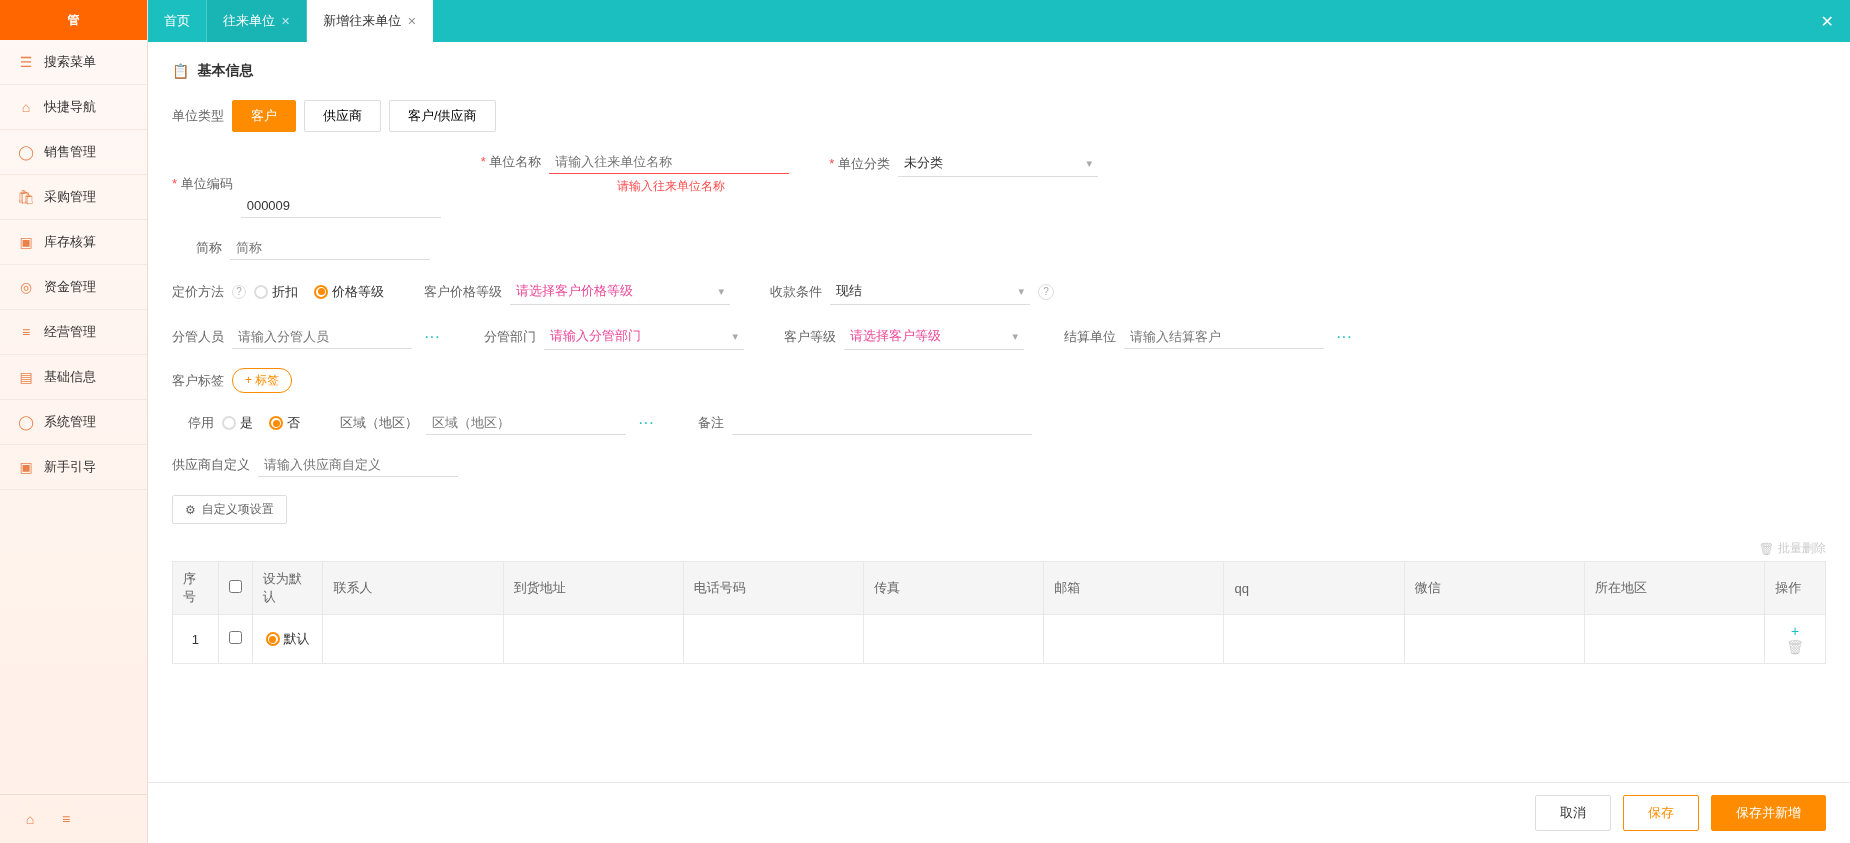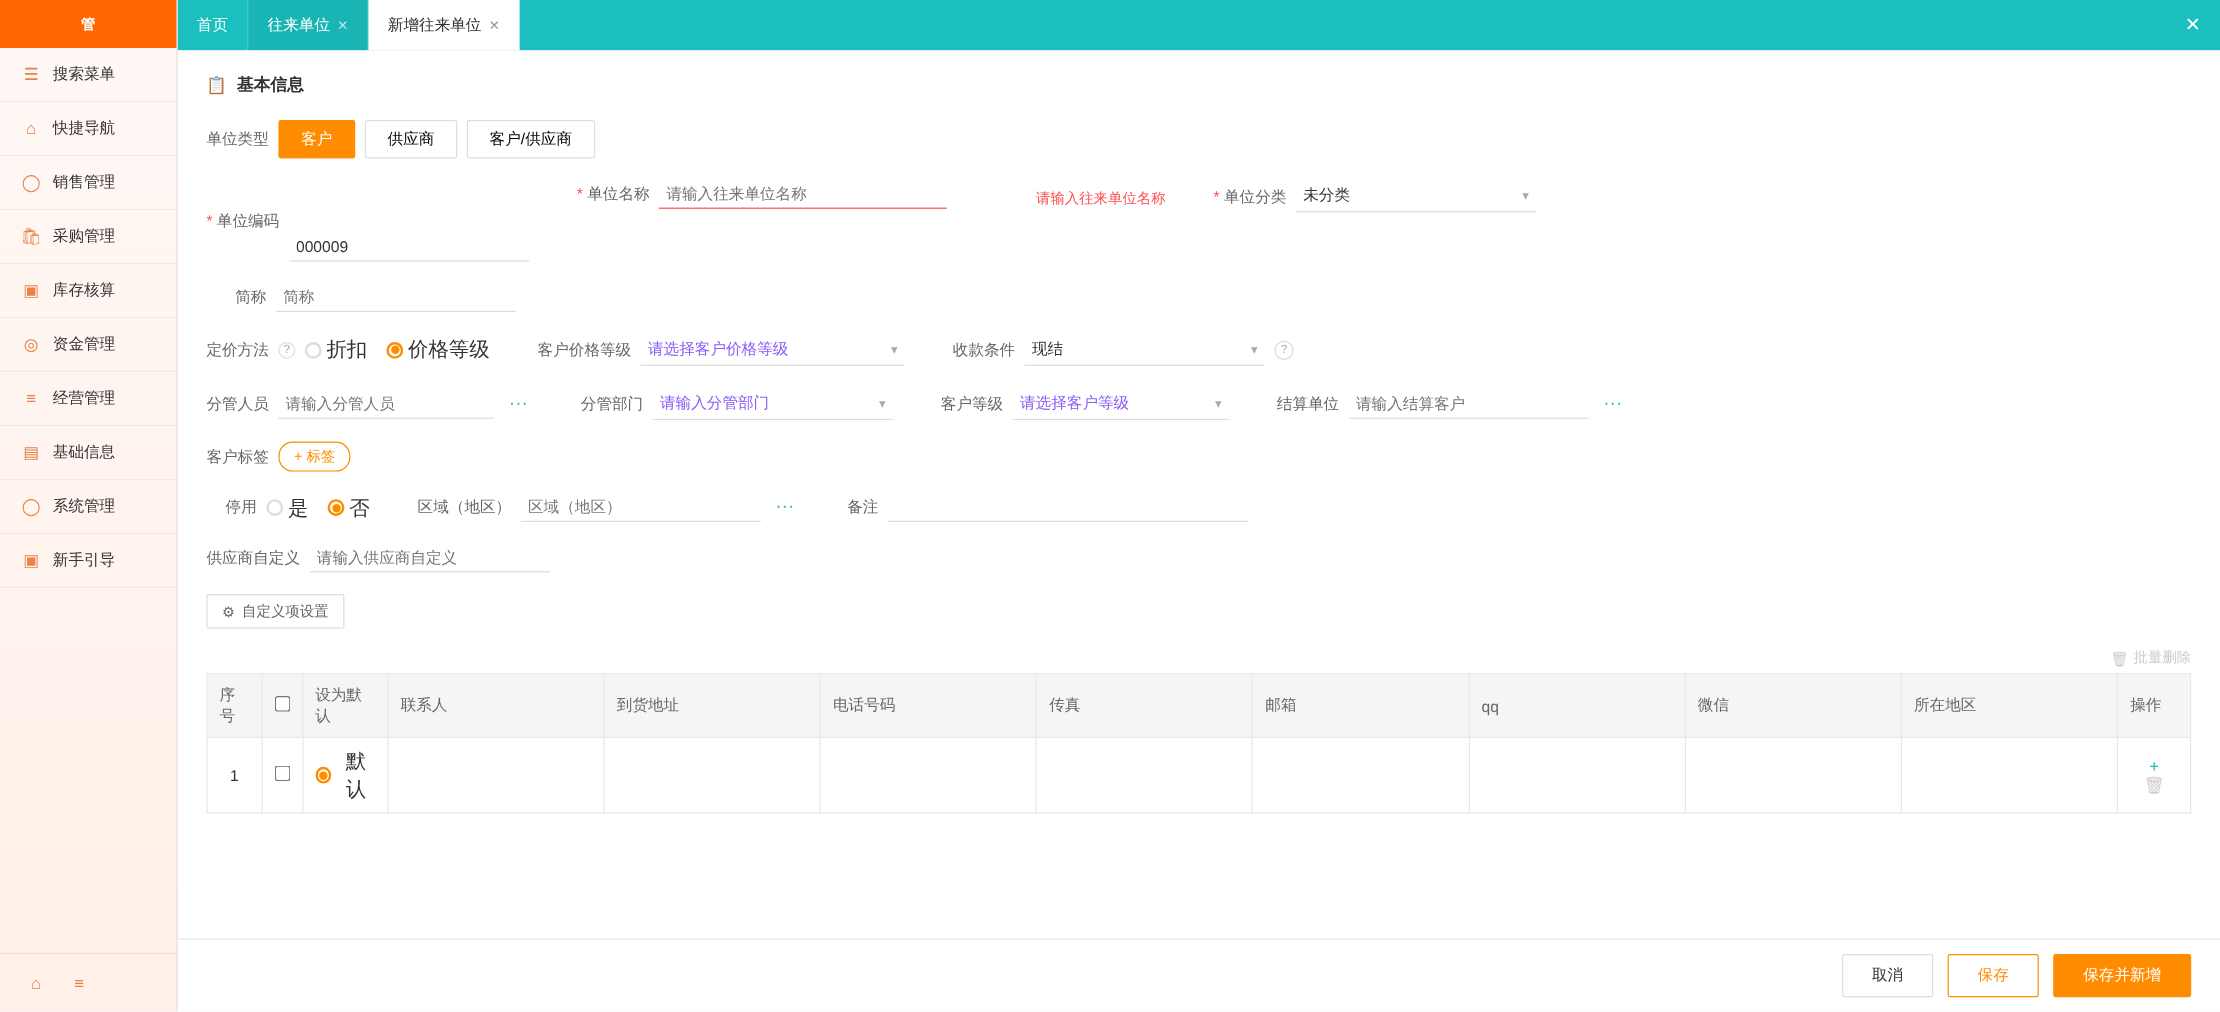--- a/index.html
+++ b/index.html
@@ -148,21 +148,21 @@
       color: #999;
       outline: none;
       background: transparent;
       min-width: 160px;
       display: flex;
       align-items: center;
       justify-content: space-between;
       cursor: pointer;
     }
     .form-select-text { color: #333; }
-    .form-select-placeholder { color: #8b5cf6; }
+    .form-select-placeholder { color: #ec4899; }
     .dropdown-icon { color: #aaa; font-size: 11px; }
 
     
     .unit-type-group {
       display: flex;
       gap: 8px;
     }
     .unit-type-btn {
       padding: 6px 18px;
       border: 1px solid #ddd;
@@ -173,21 +173,21 @@
       font-size: 13px;
     }
     .unit-type-btn.active {
       background: #ff8c00;
       color: white;
       border-color: #ff8c00;
     }
 
     
     .radio-group { display: flex; align-items: center; gap: 16px; }
-    .radio-item { display: flex; align-items: center; gap: 4px; cursor: pointer; color: #333; font-size: 17px; }
+    .radio-item { display: flex; align-items: center; gap: 4px; cursor: pointer; color: #333; font-size: 13px; }
     .radio-circle {
       width: 14px; height: 14px;
       border: 2px solid #ddd;
       border-radius: 50%;
       display: flex; align-items: center; justify-content: center;
     }
     .radio-circle.checked { border-color: #ff8c00; }
     .radio-circle.checked::after {
       content: "";
       width: 7px; height: 7px;
@@ -380,21 +380,21 @@
           <button class="unit-type-btn">客户/供应商</button>
         </div>
       </div>
     </div>
 
     <div class="form-row" style="align-items: flex-start; gap: 40px;">
       <div class="form-group">
         <span class="form-label required">单位编码</span>
         <input type="text" class="form-input" style="width: 200px; margin-top: 44px;" value="000009">
       </div>
-      <div class="form-group" style="flex-direction: row; align-items: flex-end; gap: 2px;">
+      <div class="form-group" style="flex-direction: column; align-items: center; gap: 2px;">
         <div style="display:flex; align-items: center; gap: 8px;">
           <span class="form-label required">单位名称</span>
           <div class="form-input-wrapper">
             <input type="text" class="form-input error" style="width: 240px; border-bottom-color: rgb(255, 77, 79);" placeholder="请输入往来单位名称">
           </div>
         </div>
         <span class="error-tip" style="margin-left: 72px;">请输入往来单位名称</span>
       </div>
       <div class="form-group">
         <span class="form-label required">单位分类</span>

